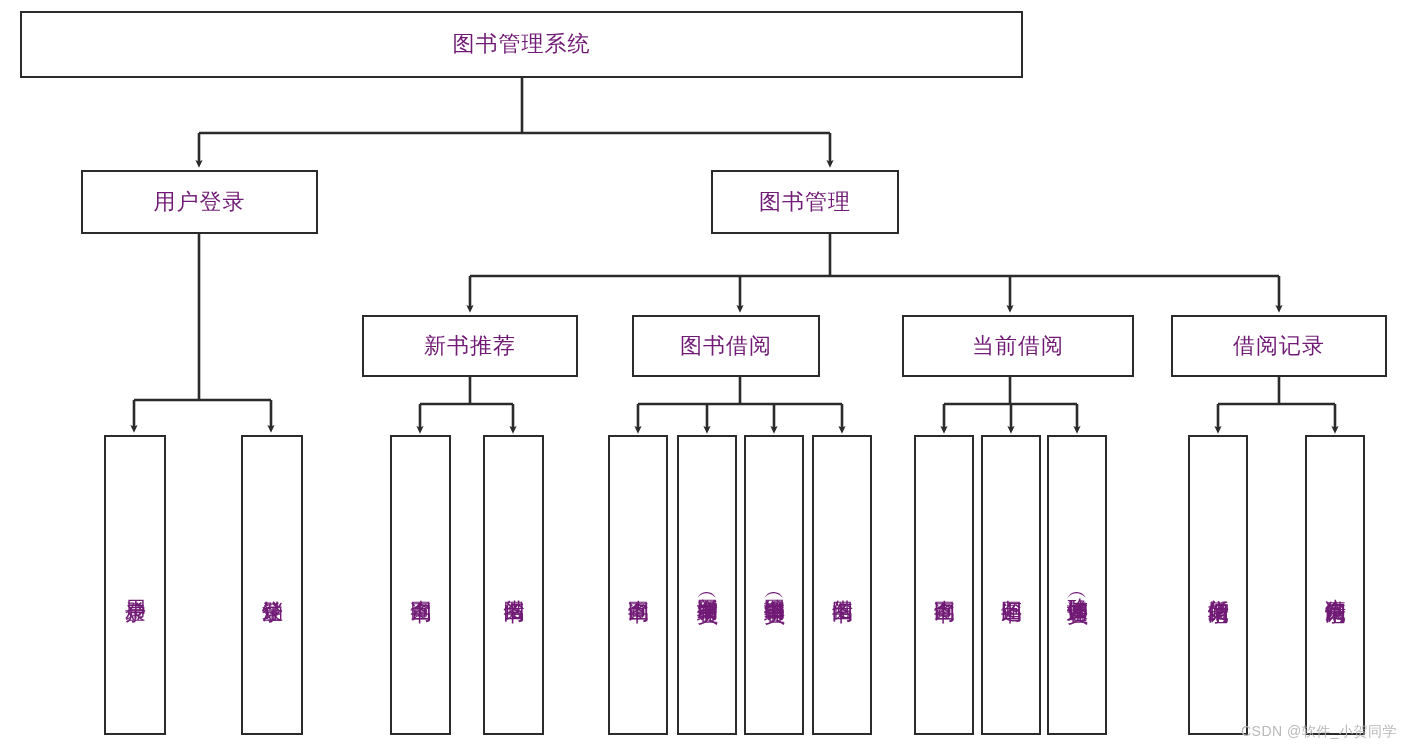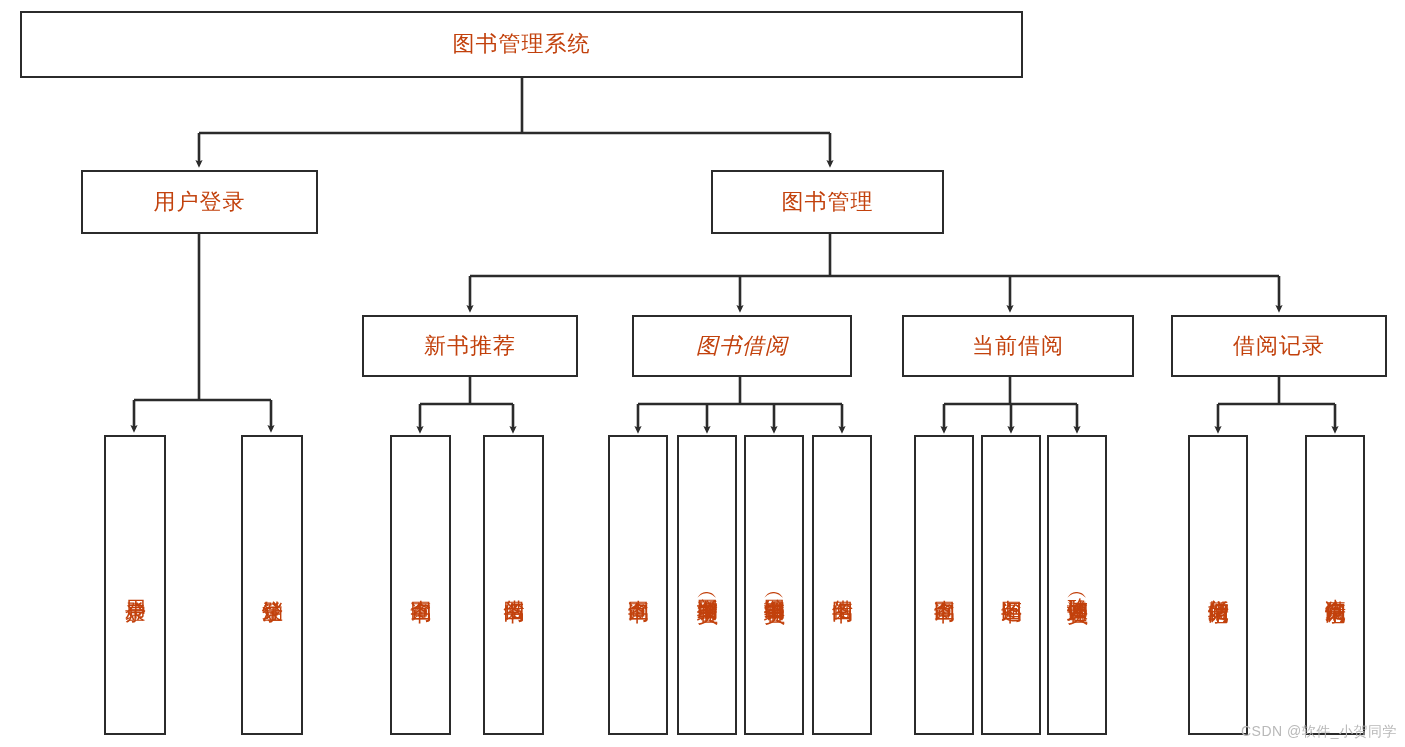--- a/index.html
+++ b/index.html
@@ -26,21 +26,21 @@
     pointer-events: none;
   }
   .node {
     position: absolute;
     box-sizing: border-box;
     background: #ffffff;
     border: 2px solid #2b2b2b;
     display: flex;
     align-items: center;
     justify-content: center;
-    color: #c2410c;
+    color: #701a75;
     z-index: 2;
   }
   .node.h {
     font-size: 22px;
     letter-spacing: 1px;
     line-height: 1.2;
   }
   .node.v {
     font-size: 21px;
     line-height: 1.28;
@@ -125,28 +125,28 @@
     </g>
   </svg>
 
   <div class="node h" style="left:20px; top:11px; width:1003px; height:67px;">
     <span>图书管理系统</span>
   </div>
 
   <div class="node h" style="left:81px; top:170px; width:237px; height:64px;">
     <span>用户登录</span>
   </div>
-  <div class="node h" style="left:711px; top:170px; width:233px; height:64px;">
+  <div class="node h" style="left:711px; top:170px; width:188px; height:64px;">
     <span>图书管理</span>
   </div>
 
   <div class="node h" style="left:362px; top:315px; width:216px; height:62px;">
     <span>新书推荐</span>
   </div>
-  <div class="node h" style="left:632px; top:315px; width:220px; height:62px;font-style:italic;">
+  <div class="node h" style="left:632px; top:315px; width:188px; height:62px;">
     <span>图书借阅</span>
   </div>
   <div class="node h" style="left:902px; top:315px; width:232px; height:62px;">
     <span>当前借阅</span>
   </div>
   <div class="node h" style="left:1171px; top:315px; width:216px; height:62px;">
     <span>借阅记录</span>
   </div>
 
   <div class="node v" style="left:104px; top:435px; width:62px; height:300px;">

